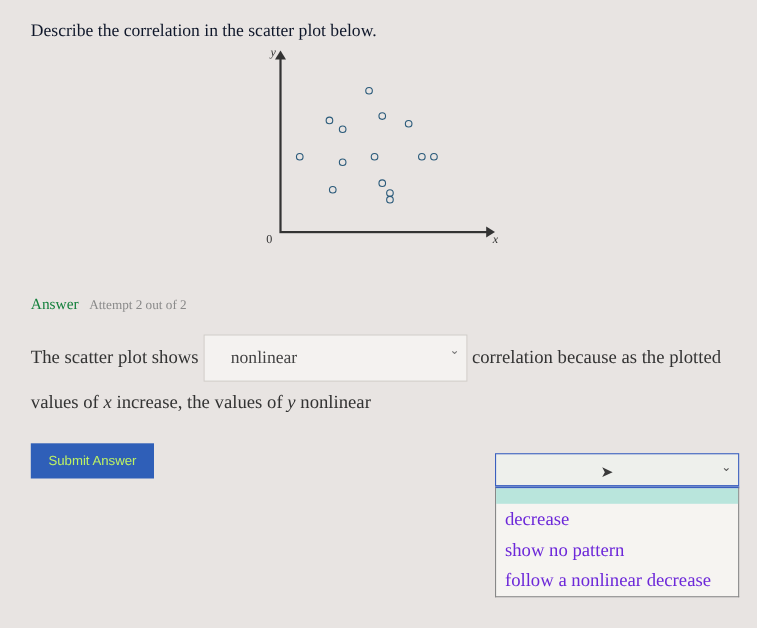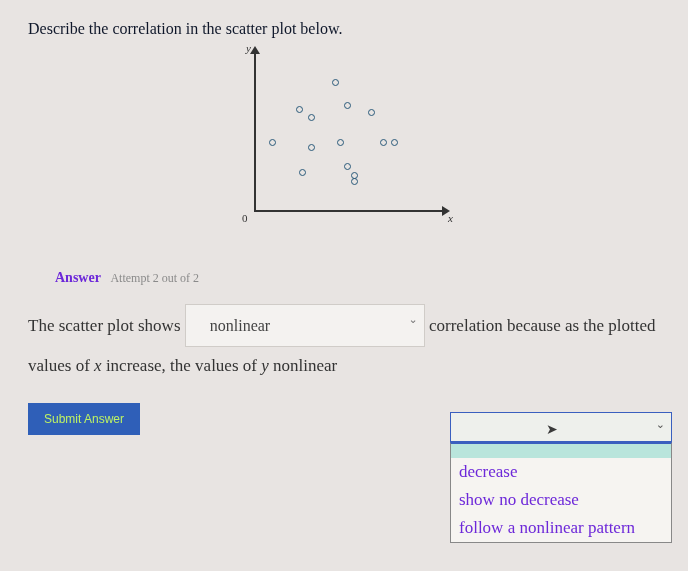--- a/index.html
+++ b/index.html
@@ -77,21 +77,21 @@
       width: 7px; height: 7px;
       border: 1.5px solid #2a5a7a;
       border-radius: 50%;
       background: transparent;
     }
     .answer-header {
       margin-top: 20px;
       margin-bottom: 18px;
       font-size: 14px;
     }
-    .answer-label { font-weight: bold; color: #6d28d9; margin-left: 27px; }
+    .answer-label { font-weight: normal; color: #15803d; }
     .attempt-text { color: #8a8a8a; font-size: 12px; margin-left: 6px;}
     .sentence {
       font-size: 17px;
       color: #333;
       line-height: 2.2;
       position: relative;
     }
     .var-x, .var-y { font-style: italic; }
     .dropdown1 {
       display: inline-block;
@@ -204,21 +204,21 @@
   <span>The scatter plot shows </span><span class="dropdown1">nonlinear</span><span> correlation because as the plotted values of </span><span class="var-x">x</span><span> increase, the values of </span><span class="var-y">y</span><span> nonlinear</span>
 </div>
 
 <div class="dropdown2-wrapper">
   <div class="dropdown2-box">
     <span class="cursor">➤</span>
   </div>
   <div class="dropdown2-panel">
     <div class="highlight"></div>
     <div class="opt">decrease</div>
-    <div class="opt">show no decrease</div>
-    <div class="opt">follow a nonlinear pattern</div>
+    <div class="opt">show no pattern</div>
+    <div class="opt">follow a nonlinear decrease</div>
   </div>
 </div>
 
 <button class="submit-btn">Submit Answer</button>
 
 
 
 
 </body></html>

